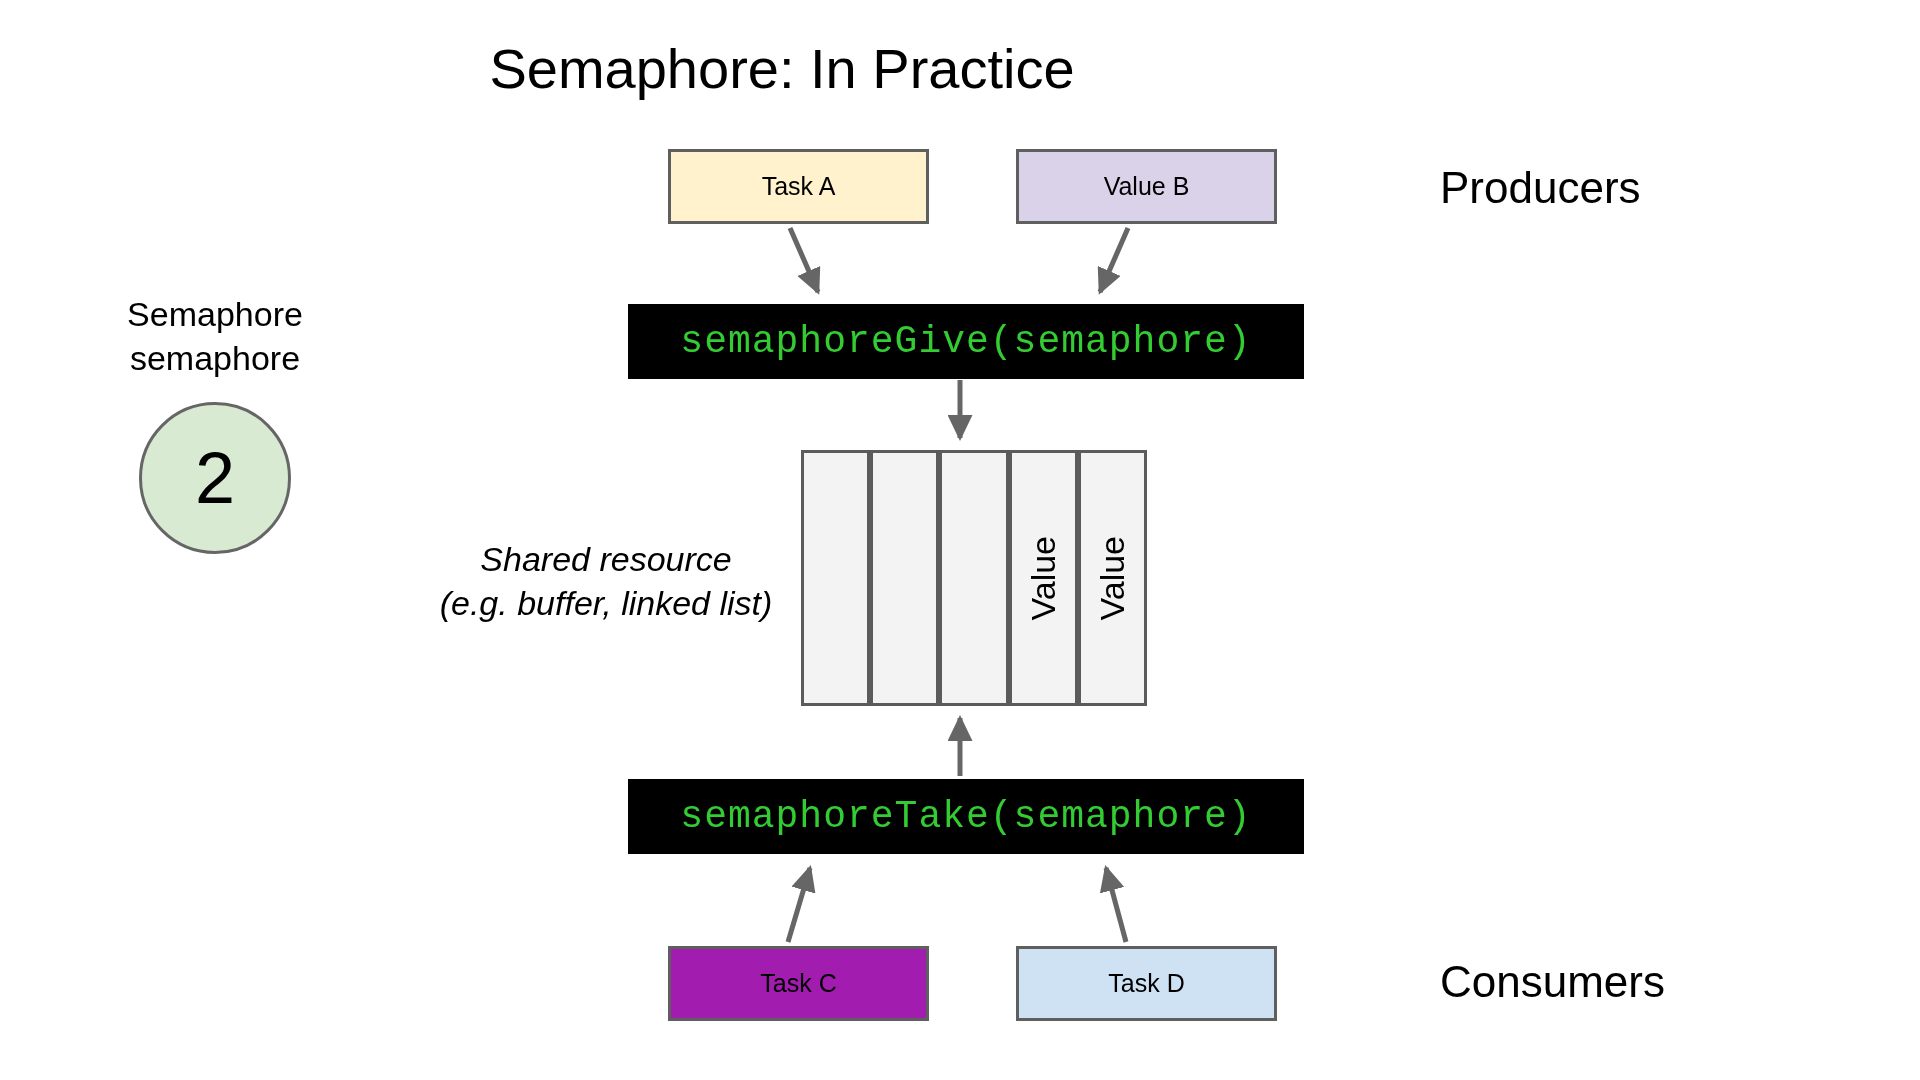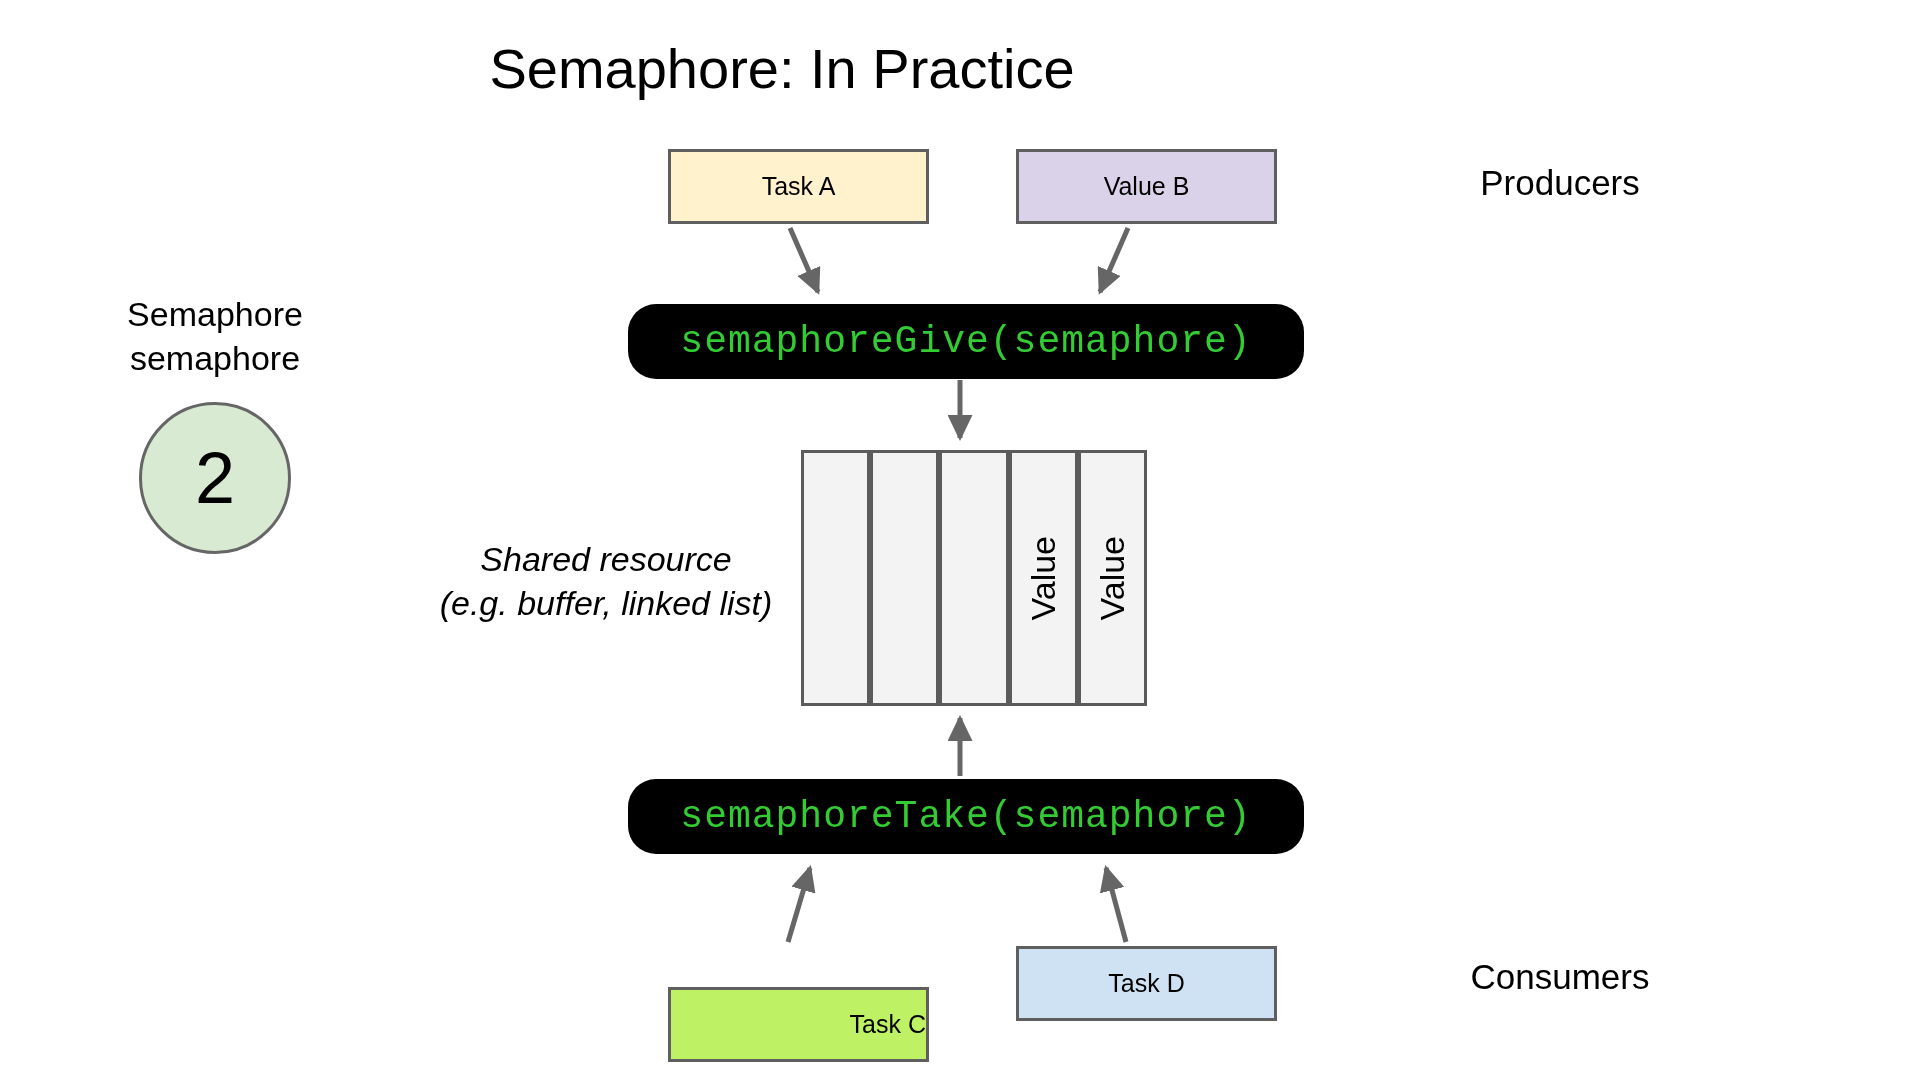--- a/index.html
+++ b/index.html
@@ -15,46 +15,44 @@
   .title {
     position: absolute;
     left: 0; top: 36px; width: 1564px;
     text-align: center;
     font-size: 56px;
     color: #000;
   }
   .side-label {
     position: absolute;
     width: 240px;
-    text-align: center;
-    font-size: 35px;
+    font-size: 44px;
   }
   .producers-label { left: 1440px; top: 163px; }
   .consumers-label { left: 1440px; top: 957px; }
   .task-box {
     position: absolute;
     width: 261px; height: 75px;
     border: 3px solid #5F5F5F;
     display: flex; align-items: center; justify-content: center;
     font-size: 25px;
   }
   .task-a { left: 668px; top: 149px; background: #FFF2CC; }
   .task-b { left: 1016px; top: 149px; background: #D9D2E9; }
-  .task-c { left: 668px; top: 987px; background: #bef264; justify-content: flex-end; }
+  .task-c { left: 668px; top: 946px; background: #a21caf; }
   .task-d { left: 1016px; top: 946px; background: #CFE2F3; }
   .code-bar {
     position: absolute;
     left: 628px; width: 676px; height: 75px;
     background: #000000;
     display: flex; align-items: center; justify-content: center;
     font-family: "Liberation Mono", monospace;
     font-size: 38px;
     letter-spacing: 1px;
     color: #33CC33;
-    border-radius: 28px;
   }
   .give-bar { top: 304px; }
   .take-bar { top: 779px; }
   .buffer {
     position: absolute;
     left: 801px; top: 450px; width: 346px; height: 256px;
     display: flex;
   }
   .buffer-cell {
     flex: 1;

